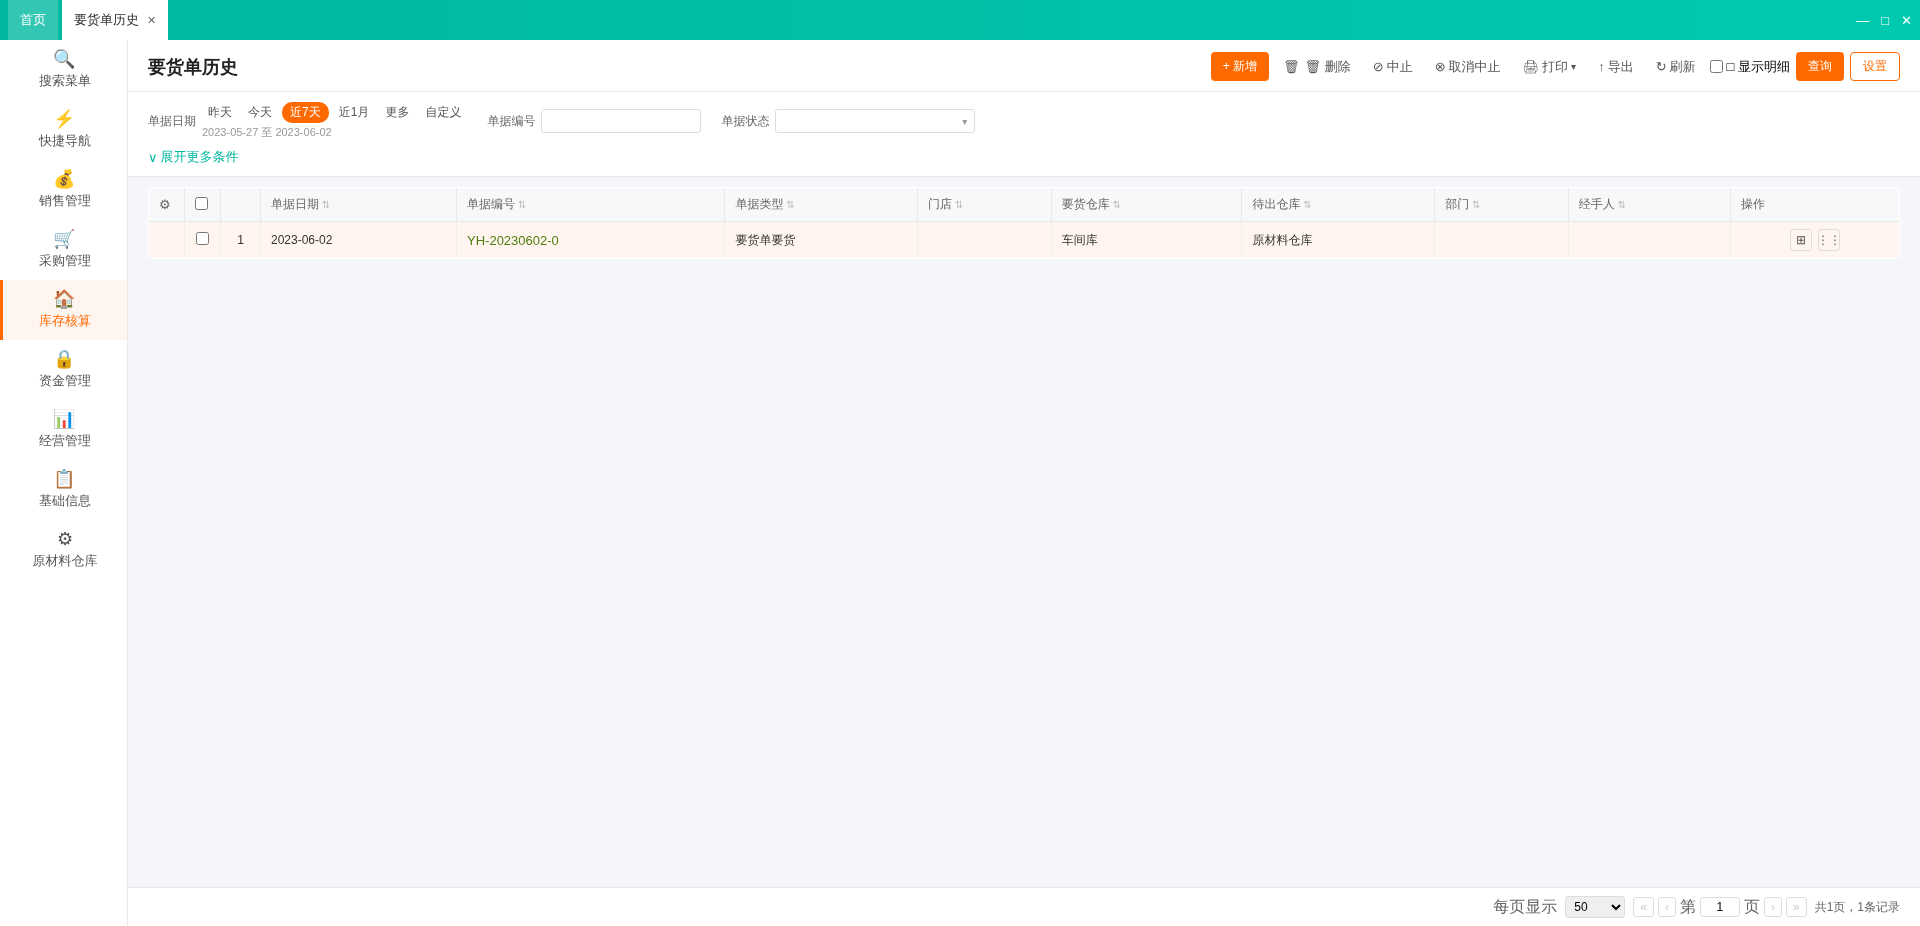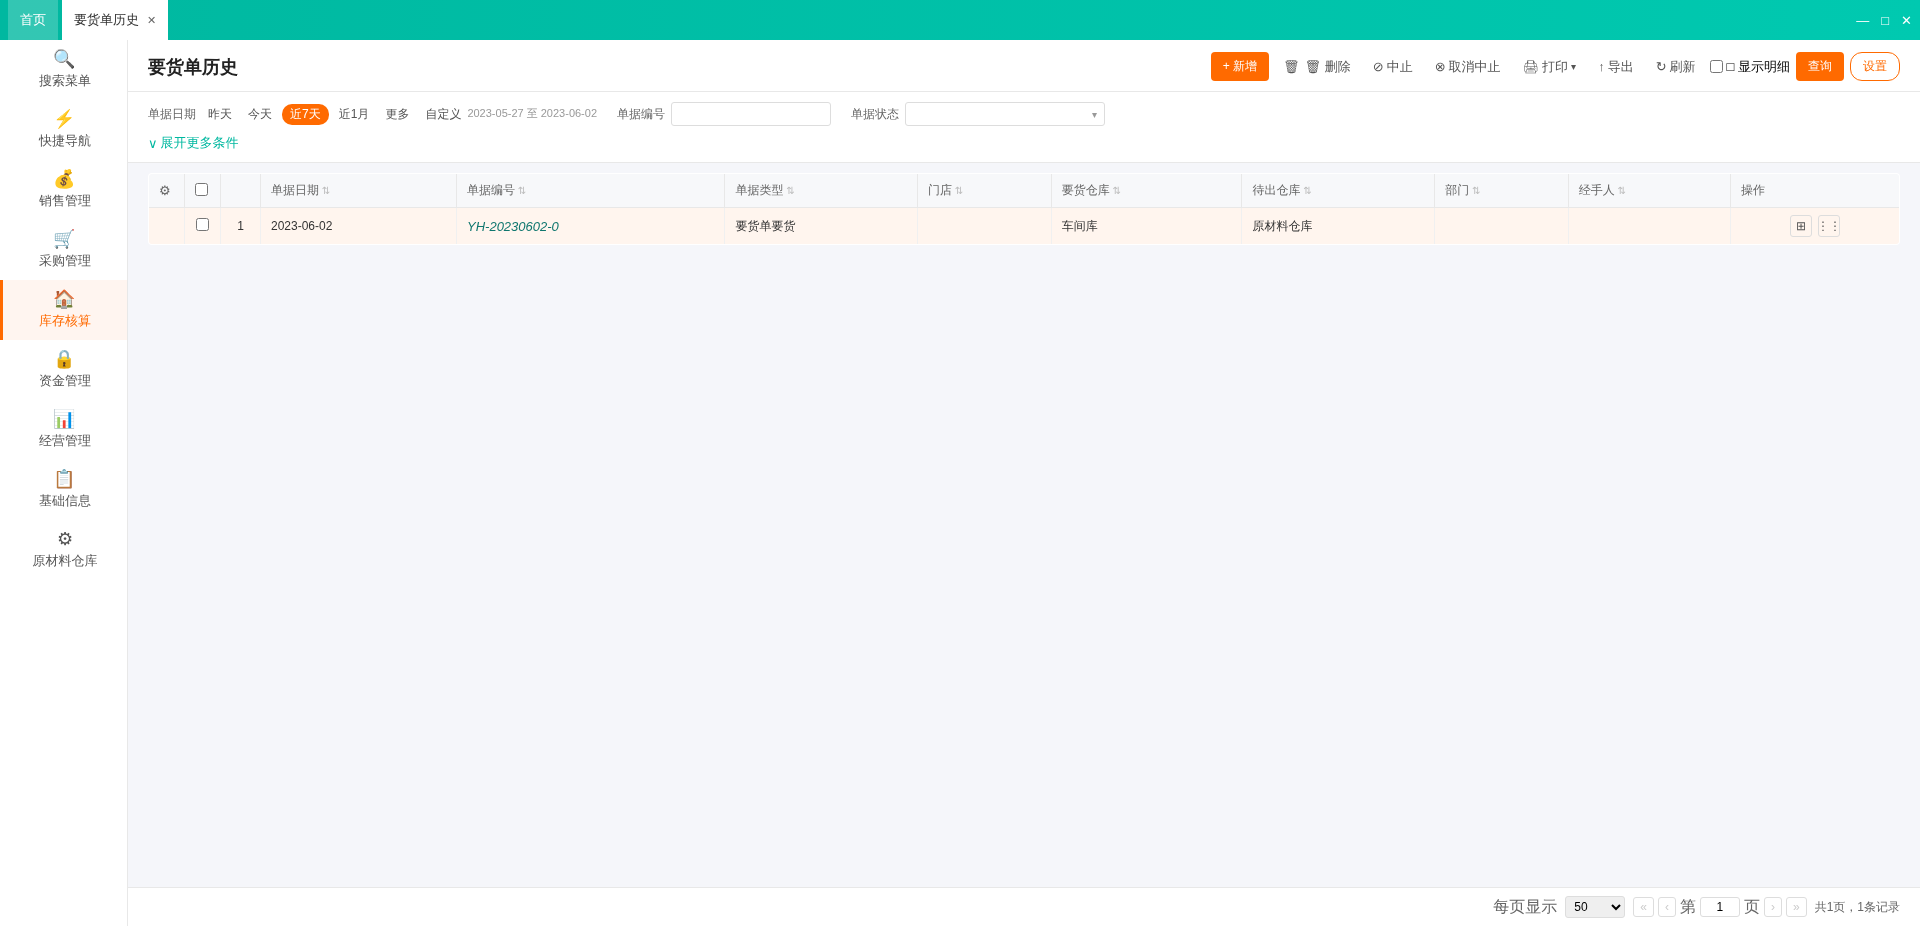--- a/index.html
+++ b/index.html
@@ -129,21 +129,21 @@
     .toolbar-btn.primary {
       background: #ff6a00;
       color: #fff;
       border-radius: 4px;
       padding: 5px 12px;
     }
     .toolbar-btn.settings {
       border: 1px solid #ff6a00;
       color: #ff6a00;
       background: #fff;
-      border-radius: 12px;
+      border-radius: 4px;
       padding: 5px 12px;
     }
 
     
     .filter-section {
       background: #fff;
       padding: 10px 20px;
       border-bottom: 1px solid #e8e8e8;
     }
     .filter-row {
@@ -267,21 +267,21 @@
       width: 36px;
       text-align: center;
     }
     .col-checkbox-th {
       width: 36px;
       text-align: center;
     }
     .col-num { width: 40px; text-align: center; }
     .sortable { cursor: pointer; }
     .sortable::after { content: ' ⇅'; font-size: 10px; color: #bbb; }
-    .table-link { color: #0f766e; cursor: pointer; text-decoration: none; font-style: italic; }
+    .table-link { color: #4d7c0f; cursor: pointer; text-decoration: none; }
     .action-icons {
       display: flex;
       gap: 6px;
       justify-content: center;
     }
     .action-icon {
       width: 22px;
       height: 22px;
       border: 1px solid #ddd;
       border-radius: 3px;
@@ -453,21 +453,21 @@
           <button class="toolbar-btn settings">设置</button>
         </div>
       </div>
     </div>
 
     <div class="filter-section">
       <div class="filter-row">
 
         <div class="filter-group">
           <span class="filter-label">单据日期</span>
-          <div style="display:flex;flex-direction:row;">
+          <div style="display:flex;flex-direction:column;">
             <div class="filter-date-btns">
               <button class="date-btn">昨天</button>
               <button class="date-btn">今天</button>
               <button class="date-btn active">近7天</button>
               <button class="date-btn">近1月</button>
               <button class="date-btn">更多</button>
               <button class="date-btn">自定义</button>
             </div>
             <span class="date-range-text">2023-05-27 至 2023-06-02</span>
           </div>

